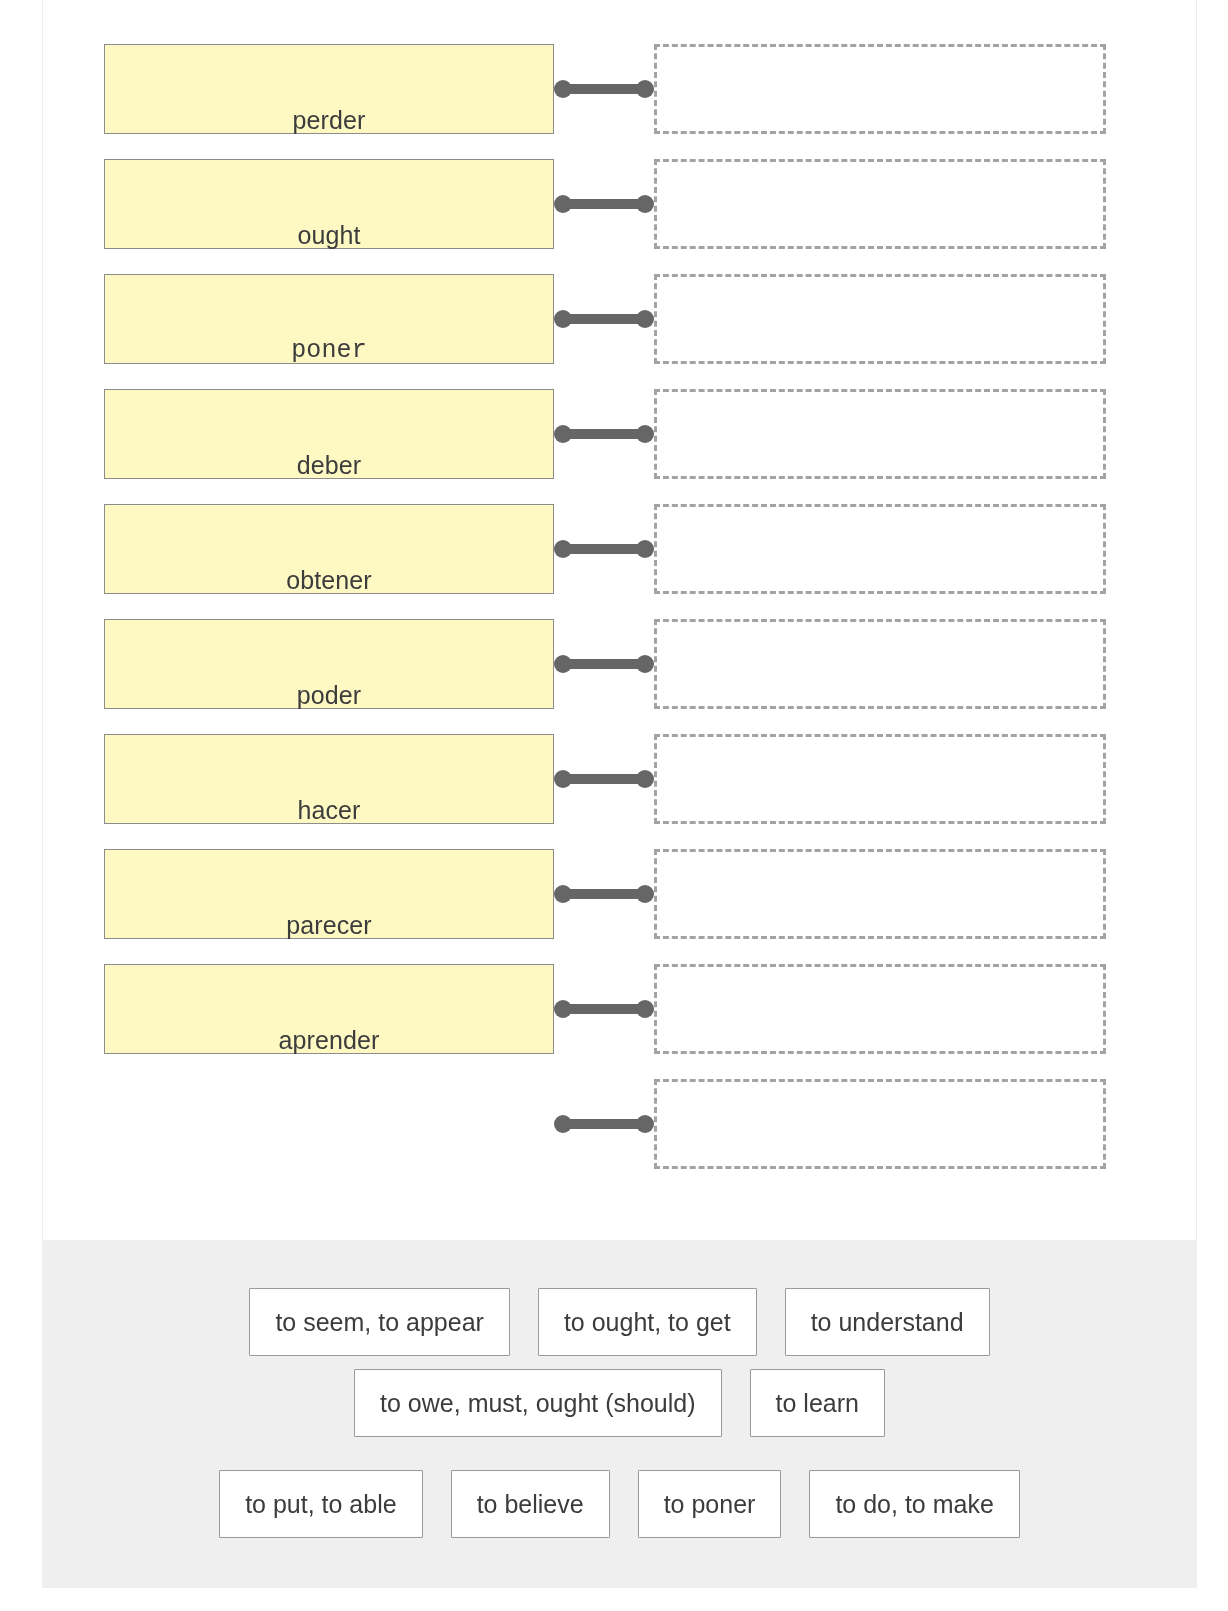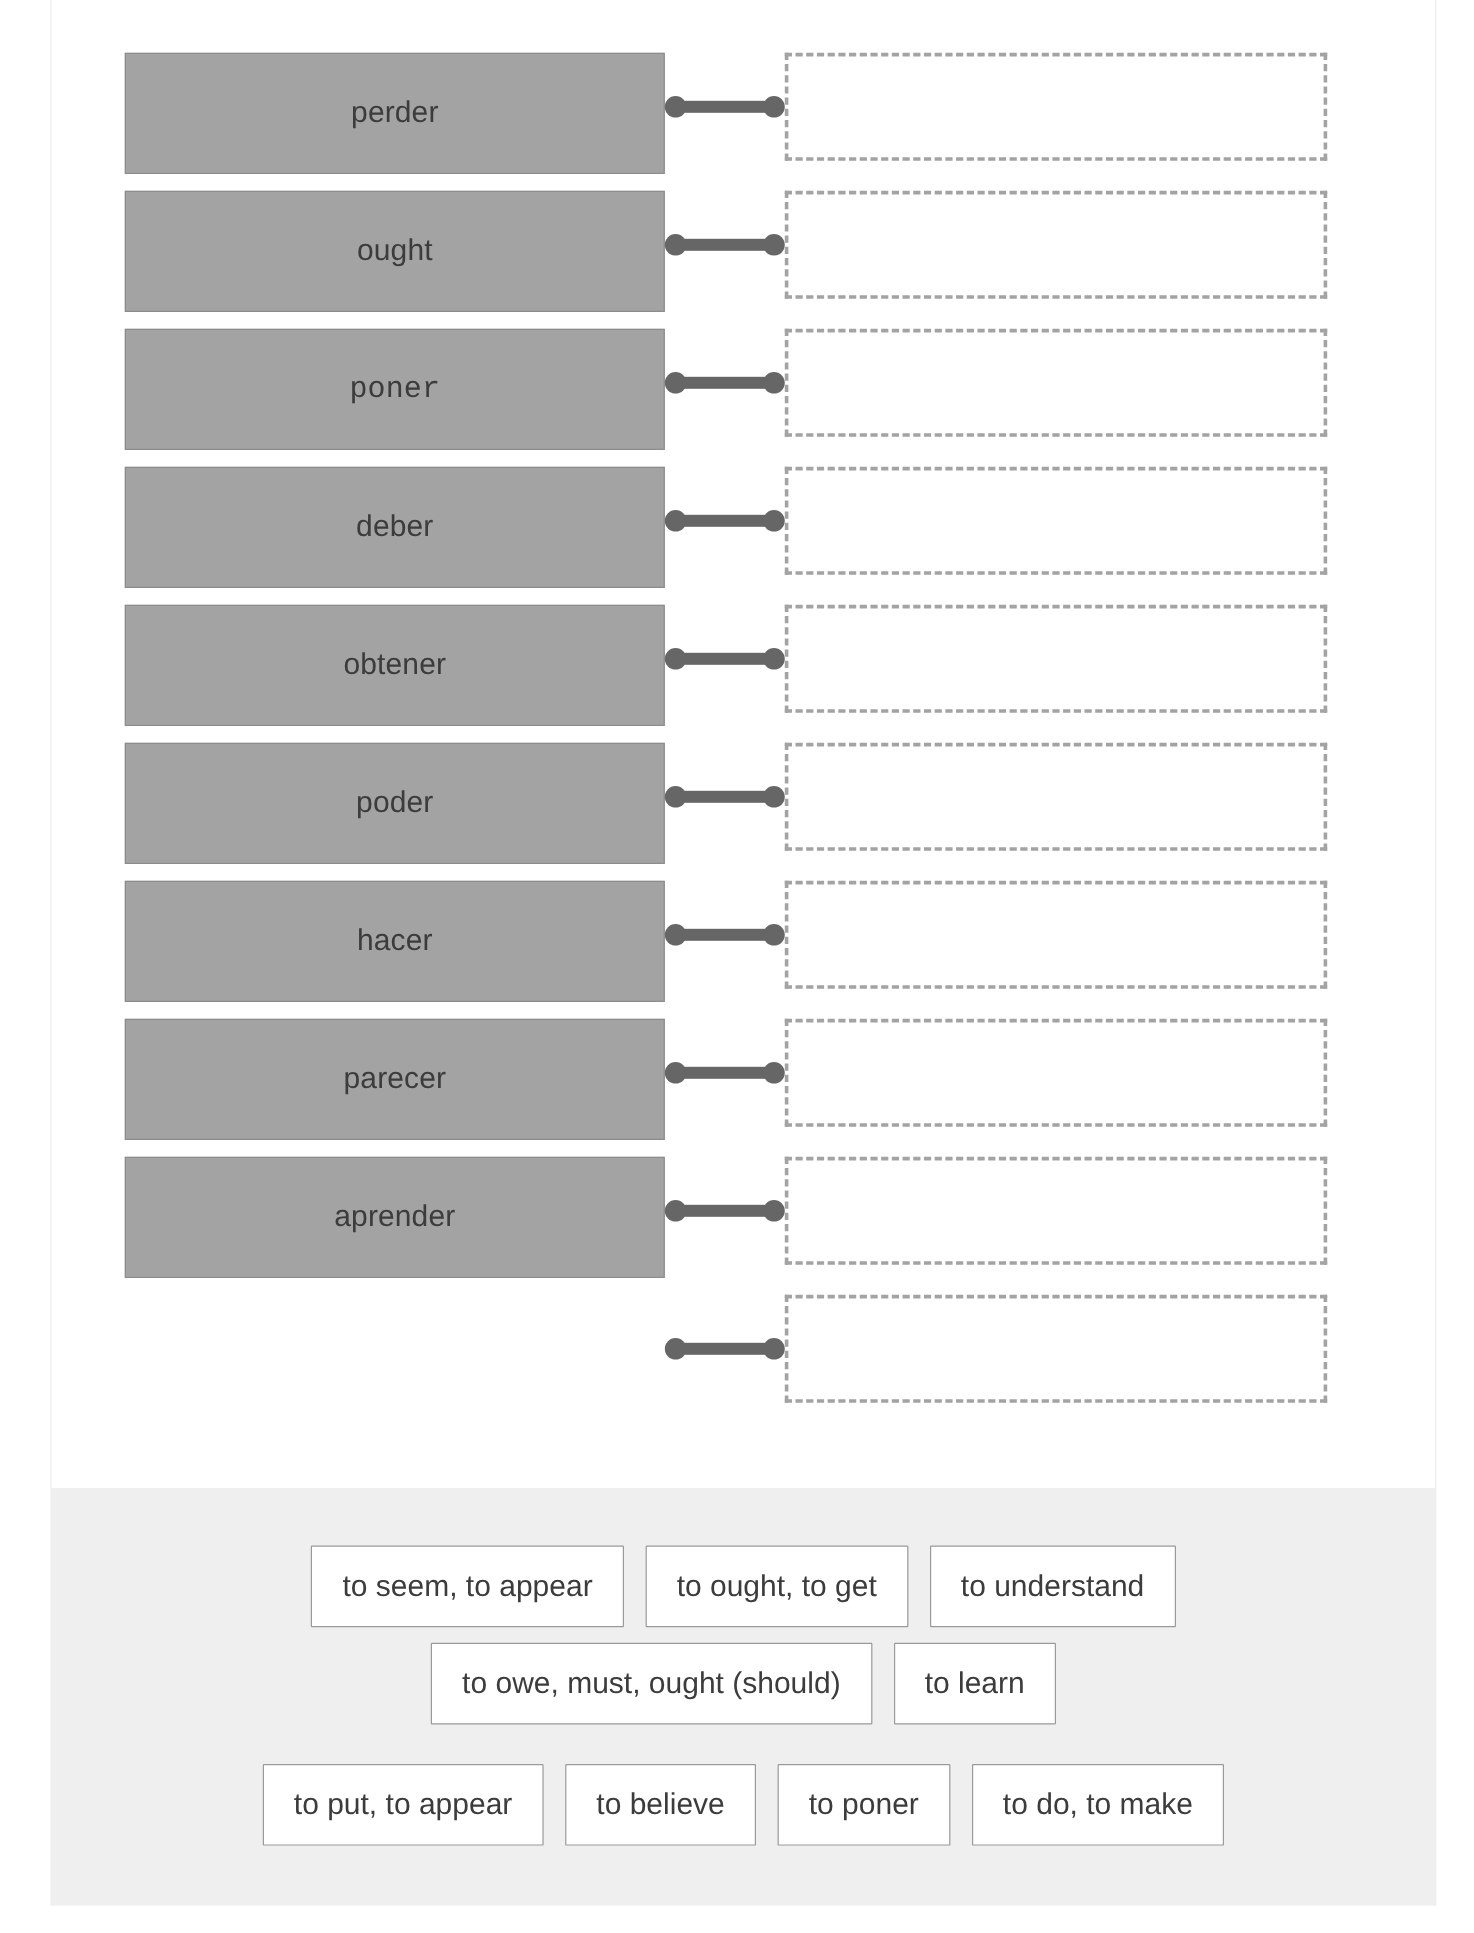--- a/index.html
+++ b/index.html
@@ -38,26 +38,26 @@
     position: absolute;
     left: 0;
     width: 100%;
     height: 90px;
   }
   .term-box {
     position: absolute;
     left: 61px;
     top: 0;
     width: 450px;
-    height: 101px;
+    height: 90px;
     border: 1px solid #8c8c8c;
-    background: #a3a3a3;
+    background: #fef9c3;
     box-sizing: border-box;
     display: flex;
-    align-items: center;
+    align-items: flex-end;
     justify-content: center;
   }
   .term-label {
     font-size: 25px;
     color: #3c3c3c;
     letter-spacing: .1px;
     line-height: 1;
   }
 
   
@@ -118,21 +118,21 @@
     border-right: 29px solid transparent;
     border-bottom: 26px solid #ffffff;
   }
   .bank-row {
     position: absolute;
     left: 0;
     width: 100%;
     display: flex;
     justify-content: center;
     align-items: flex-start;
-    gap: 18px;
+    gap: 28px;
   }
   #bank-row-0 { top: 48px; }
   #bank-row-1 { top: 129px; }
   #bank-row-2 { top: 230px; }
 
   .answer-tile {
     height: 68px;
     border: 1px solid #9a9a9a;
     background: #ffffff;
     box-sizing: border-box;
@@ -286,18 +286,18 @@
   <div class="bank-row" id="bank-row-0">
       <div class="answer-tile">to seem, to appear</div>
       <div class="answer-tile">to ought, to get</div>
       <div class="answer-tile">to understand</div>
     </div>
   <div class="bank-row" id="bank-row-1">
       <div class="answer-tile">to owe, must, ought (should)</div>
       <div class="answer-tile">to learn</div>
     </div>
   <div class="bank-row" id="bank-row-2">
-      <div class="answer-tile">to put, to appear</div>
+      <div class="answer-tile">to put, to able</div>
       <div class="answer-tile">to believe</div>
       <div class="answer-tile">to poner</div>
       <div class="answer-tile">to do, to make</div>
     </div>
 </div>
 
 </body></html>

